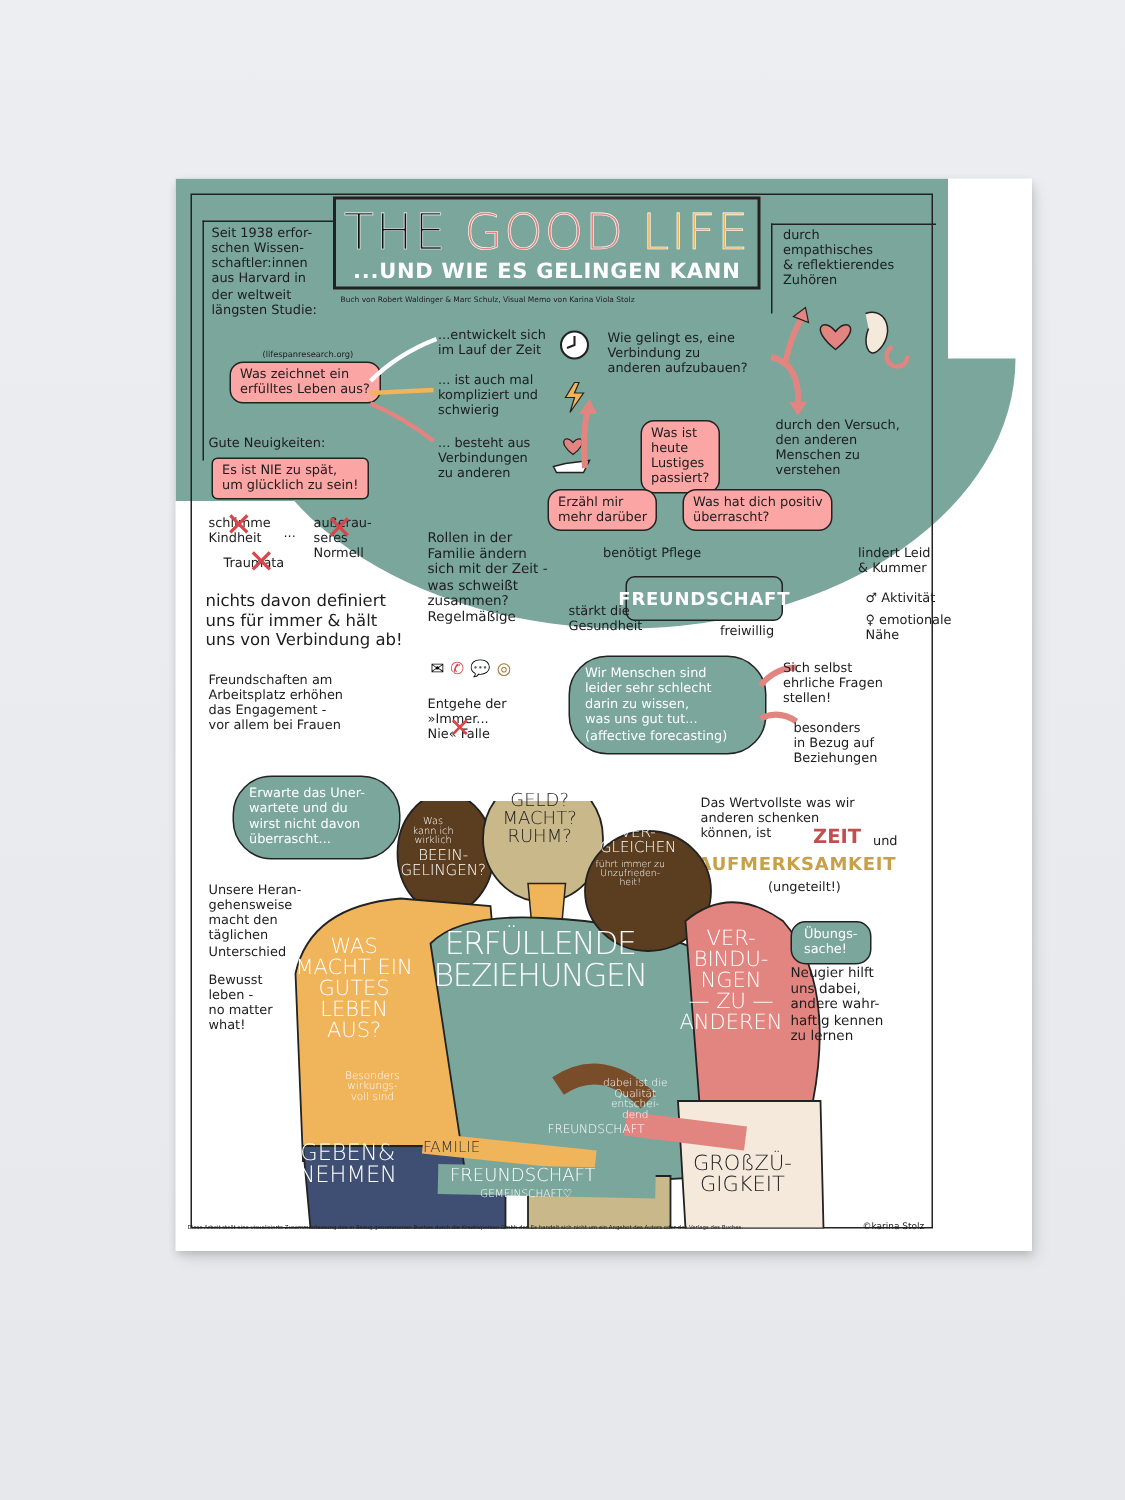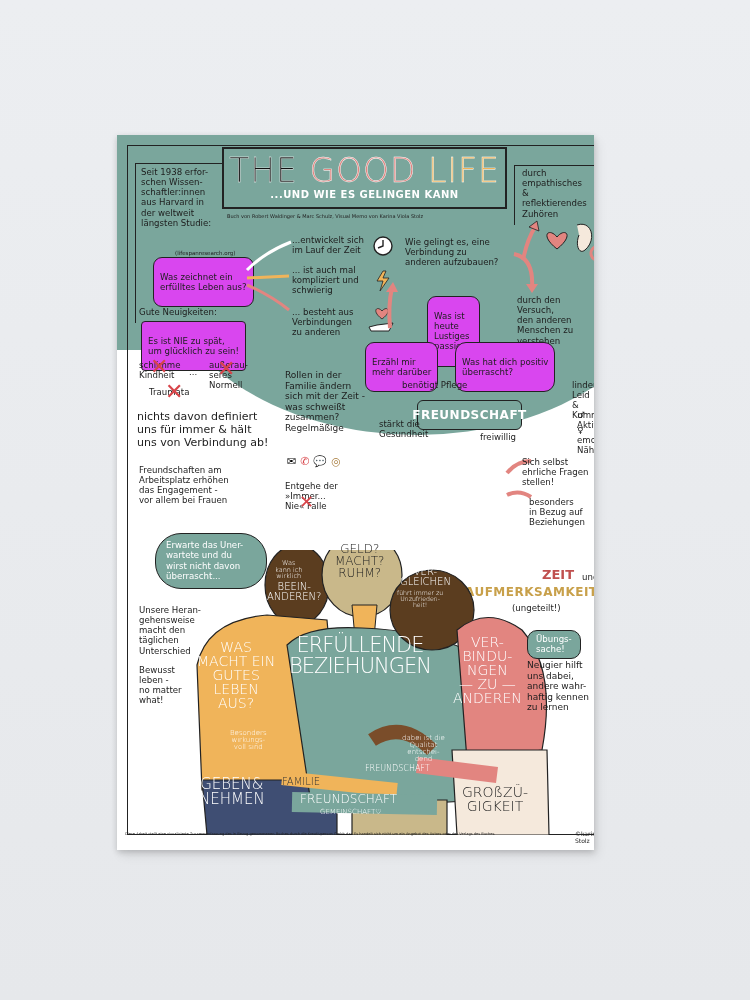--- a/index.html
+++ b/index.html
@@ -3,21 +3,21 @@
 <meta charset="utf-8">
 <style>
   * { box-sizing: border-box; margin: 0; padding: 0; }
   body {
     width: 750px; height: 1000px; overflow: hidden;
     background: linear-gradient(180deg, #eceef1 0%, #e6e8eb 100%);
     font-family: "DejaVu Sans", sans-serif;
     position: relative;
   }
   .poster {
-    position: absolute; left: 117px; top: 135px; width: 477px; height: 715px;
+    position: absolute; left: 117px; top: 119px; width: 571px; height: 715px;
     background: #ffffff;
     box-shadow: 0 2px 6px rgba(0,0,0,0.18), 4px 6px 10px rgba(0,0,0,0.08);
     overflow: hidden;
   }
   .teal-top {
     position: absolute; left: 0; top: 0; width: 515px; height: 215px; background: #7aa69c;
   }
   .teal-arc {
     position: absolute; left: 40px; top: 120px; width: 520px; height: 180px;
     background: #7aa69c; border-radius: 0 0 50% 50% / 0 0 100% 100%;
@@ -33,25 +33,25 @@
   }
   .title-main {
     position: absolute; left: 0; right: 0; top: 2px; text-align: center;
     font-family: "DejaVu Sans", sans-serif; font-size: 33px; letter-spacing: 1px; color: #111; font-weight: 300;
     -webkit-text-stroke: 0.4px #fff;
   }
   .title-main .o { color: #e28580; }
   .title-main .f { color: #f0b45a; }
   .title-sub {
     position: absolute; left: 0; right: 0; top: 40px; text-align: center;
-    font-size: 10px; color: #fff; letter-spacing: 0.5px; font-weight: bold;
+    font-size: 14px; color: #fff; letter-spacing: 0.5px; font-weight: bold;
   }
   .credit { position: absolute; left: 110px; top: 78px; font-size: 5px; color: #222; }
   .bubble {
-    position: absolute; background: #d946ef; border: 1.4px solid #222; border-radius: 9px; padding: 14px 6px;
+    position: absolute; background: #fca5a5; border: 1.4px solid #222; border-radius: 9px; padding: 3px 6px;
     font-size: 8.6px; line-height: 1.18; color: #1d1d1d; white-space: pre-line;
   }
   .cloud {
     position: absolute; background: #7aa69c; border: 1.4px solid #222; border-radius: 26px; padding: 6px 10px;
     color: #fff; font-size: 8.6px; line-height: 1.22; white-space: pre-line;
   }
   .redx { position: absolute; color: #d8454a; font-size: 22px; font-weight: bold; line-height: 1; }
   .banner {
     position: absolute; left: 300px; top: 265px; width: 105px; height: 30px; background: #7aa69c;
     border: 1.4px solid #222; border-radius: 6px; color: #fff; font-size: 12px; letter-spacing: 0.5px;
@@ -141,21 +141,21 @@
   <svg style="position:absolute;left:265px;top:145px;" width="20" height="50">
       <path d="M8 48 Q6 25 10 8" stroke="#e28580" stroke-width="4" fill="none"></path>
       <path d="M4 12 L11 2 L16 12 Z" fill="#e28580"></path>
     </svg>
   <div class="bubble" style="left:310px;top:145px;margin-top:16px;">Was ist
 heute
 Lustiges
 passiert?</div>
   <div class="bubble" style="left:248px;top:207px;">Erzähl mir
 mehr darüber</div>
-  <div class="bubble" style="left:338px;top:207px;border-radius:11px;">Was hat dich positiv
+  <div class="bubble" style="left:338px;top:207px;">Was hat dich positiv
 überrascht?</div>
 
   <div class="t" style="left:22px;top:172px;">Gute Neuigkeiten:</div>
   <div class="bubble" style="left:24px;top:186px;border-radius:4px;">Es ist NIE zu spät,
 um glücklich zu sein!</div>
   <div class="t" style="left:22px;top:225px;">schlimme
 Kindheit</div>
   <div class="redx" style="left:33px;top:221px;">✕</div>
   <div class="t" style="left:72px;top:232px;">...</div>
   <div class="t" style="left:92px;top:225px;">außerau-
@@ -193,20 +193,25 @@
   <div class="t" style="left:455px;top:245px;">lindert Leid
 &amp; Kummer</div>
   <div class="banner">FREUNDSCHAFT</div>
   <div class="t" style="left:262px;top:284px;">stärkt die
 Gesundheit</div>
   <div class="t" style="left:363px;top:297px;">freiwillig</div>
   <div class="t" style="left:460px;top:275px;">♂ Aktivität</div>
   <div class="t" style="left:460px;top:290px;">♀ emotionale
    Nähe</div>
 
+  <div class="cloud" style="left:262px;top:318px;width:132px;">Wir Menschen sind
+leider sehr schlecht
+darin zu wissen,
+was uns gut tut...
+(affective forecasting)</div>
   <svg style="position:absolute;left:388px;top:320px;" width="30" height="60">
     <path d="M2 18 Q12 6 26 6" stroke="#e28580" stroke-width="4" fill="none"></path>
     <path d="M2 40 Q14 34 26 42" stroke="#e28580" stroke-width="4" fill="none"></path>
   </svg>
   <div class="t" style="left:405px;top:322px;">Sich selbst
 ehrliche Fragen
 stellen!</div>
   <div class="t" style="left:412px;top:362px;">besonders
 in Bezug auf
 Beziehungen</div>
@@ -218,20 +223,23 @@
   <div class="t" style="left:22px;top:470px;">Unsere Heran-
 gehensweise
 macht den
 täglichen
 Unterschied</div>
   <div class="t" style="left:22px;top:530px;">Bewusst
 leben -
 no matter
 what!</div>
 
+  <div class="t" style="left:350px;top:412px;">Das Wertvollste was wir
+anderen schenken
+können, ist</div>
   <div class="t" style="left:425px;top:432px;font-size:13px;color:#c0504f;font-weight:bold;">ZEIT</div>
   <div class="t" style="left:465px;top:437px;">und</div>
   <div class="t" style="left:348px;top:450px;font-size:12px;color:#c8a04a;font-weight:bold;letter-spacing:0.5px;">AUFMERKSAMKEIT</div>
   <div class="t" style="left:395px;top:468px;">(ungeteilt!)</div>
 
   <svg class="figure" style="left:60px;top:415px;" width="400" height="285">
 
     <ellipse cx="120" cy="35" rx="32" ry="40" fill="#5b3d1f" stroke="#222" stroke-width="1.2"></ellipse>
     <path d="M20 115 Q30 70 90 65 L150 70 L165 240 L25 240 Z" fill="#f0b45a" stroke="#222" stroke-width="1.2"></path>
     <path d="M25 230 L160 230 L160 285 L30 285 Z" fill="#3f4e73" stroke="#222" stroke-width="1.2"></path>
@@ -249,21 +257,21 @@
     <path d="M195 190 Q225 170 255 200" stroke="#7a4d2a" stroke-width="14" fill="none"></path>
     <path d="M240 215 L320 225" stroke="#e28580" stroke-width="16" fill="none"></path>
     <path d="M105 228 L220 240" stroke="#f0b45a" stroke-width="14" fill="none"></path>
     <path d="M115 252 L260 255" stroke="#7aa69c" stroke-width="20" fill="none"></path>
   </svg>
 
   <div class="bigword" style="left:158px;top:425px;color:#fff;font-size:6.5px;">Was
 kann ich
 wirklich</div>
   <div class="bigword" style="left:150px;top:447px;color:#fff;font-size:10px;">BEEIN-
-ANDEREN?</div>
+GELINGEN?</div>
   <div class="bigword" style="left:218px;top:408px;color:#222;font-size:12px;">GELD?
 MACHT?
 RUHM?</div>
   <div class="bigword" style="left:283px;top:432px;color:#fff;font-size:10px;">VER-
 GLEICHEN</div>
   <div class="bigword" style="left:280px;top:455px;color:#fff;font-size:6.2px;">führt immer zu
 Unzufrieden-
 heit!</div>
 
   <div class="bigword" style="left:80px;top:505px;color:#fff;font-size:14px;">WAS

